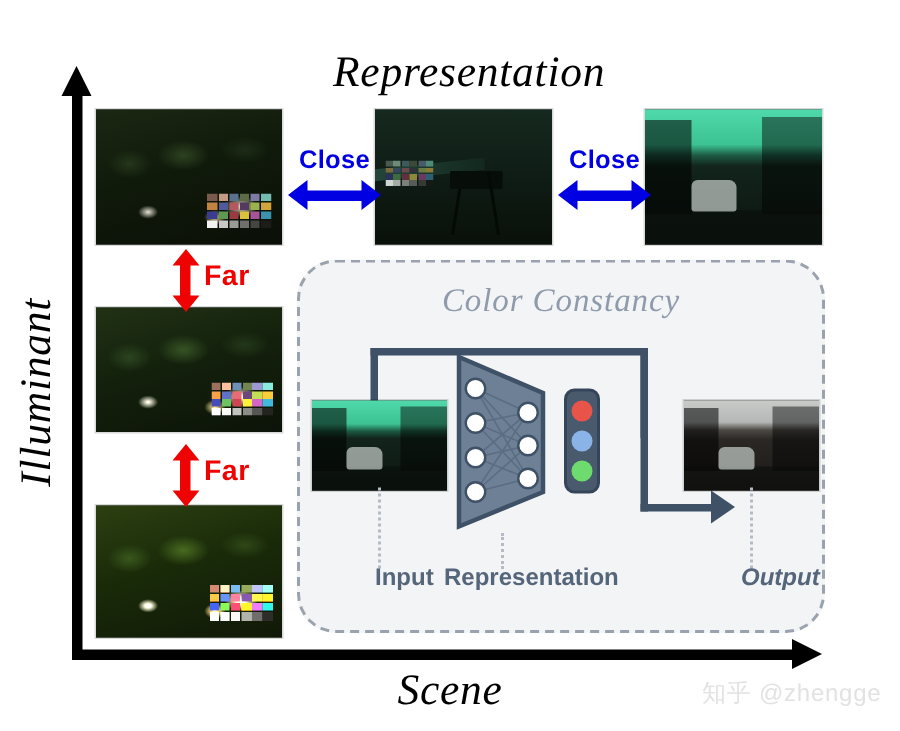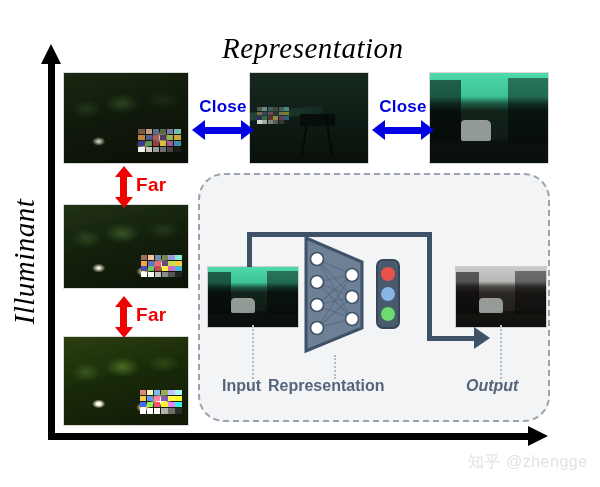--- a/index.html
+++ b/index.html
@@ -151,39 +151,40 @@
       display:flex;flex-direction:column;align-items:center;
       justify-content:space-around;padding:3px 0;box-sizing:border-box;}
   .rgb span{width:14px;height:14px;border-radius:50%;display:block;}
 
   
   .leader{position:absolute;width:0;border-left:2px dotted #b3bcc6;}
   .ld-1{left:52px;top:150px;height:54px;}
   .ld-2{left:134px;top:180px;height:24px;}
   .ld-3{left:300px;top:150px;height:54px;}
   .cap{position:absolute;top:202px;font-size:16px;font-weight:bold;
-      color:#55657a;white-space:nowrap;}
+      color:#55657a;white-space:nowrap;margin-left:28px;}
   .cap-in{left:22px;}
   .cap-rep{left:68px;}
   .cap-out{left:266px;font-style:italic;}
 
   .watermark{position:absolute;left:468px;top:452px;font-size:16px;
       color:#e2e2e2;letter-spacing:.5px;}
 </style>
 </head>
 <body>
 
 <div class="fig">
 
   <div class="axis-y"></div>
   <div class="axis-y-head"></div>
   <div class="axis-x"></div>
   <div class="axis-x-head"></div>
 
   <div class="axis-label lbl-illuminant">Illuminant</div>
+  <div class="axis-label lbl-scene">Scene</div>
   <div class="axis-label lbl-representation">Representation</div>
 
   <div class="photo ph-a market">
     <div class="checker" style="left:60%;top:62%;width:34%;height:26%;">
       <i style="background:#7a5a4a"></i>
         <i style="background:#c59a82"></i>
       <i style="background:#5a7290"></i>
         <i style="background:#5c6a45"></i>
       <i style="background:#7d7ba6"></i>
         <i style="background:#74bcaf"></i>
@@ -326,20 +327,21 @@
     <div class="hr"></div>
   </div>
   <div class="close-grp cl-2">
     <div class="close-txt">Close</div>
     <div class="hl"></div>
     <div class="hbar"></div>
     <div class="hr"></div>
   </div>
 
   <div class="cc-panel">
+    <div class="cc-title">Color Constancy</div>
 
     <div class="skip"></div>
     <div class="skip-down"></div>
     <div class="skip-arrow-bar"></div>
     <div class="skip-arrow-head"></div>
 
     <div class="photo cc-in street-green">
       <div class="bld-l"></div>
       <div class="bld-r"></div>
       <div class="road"></div>

